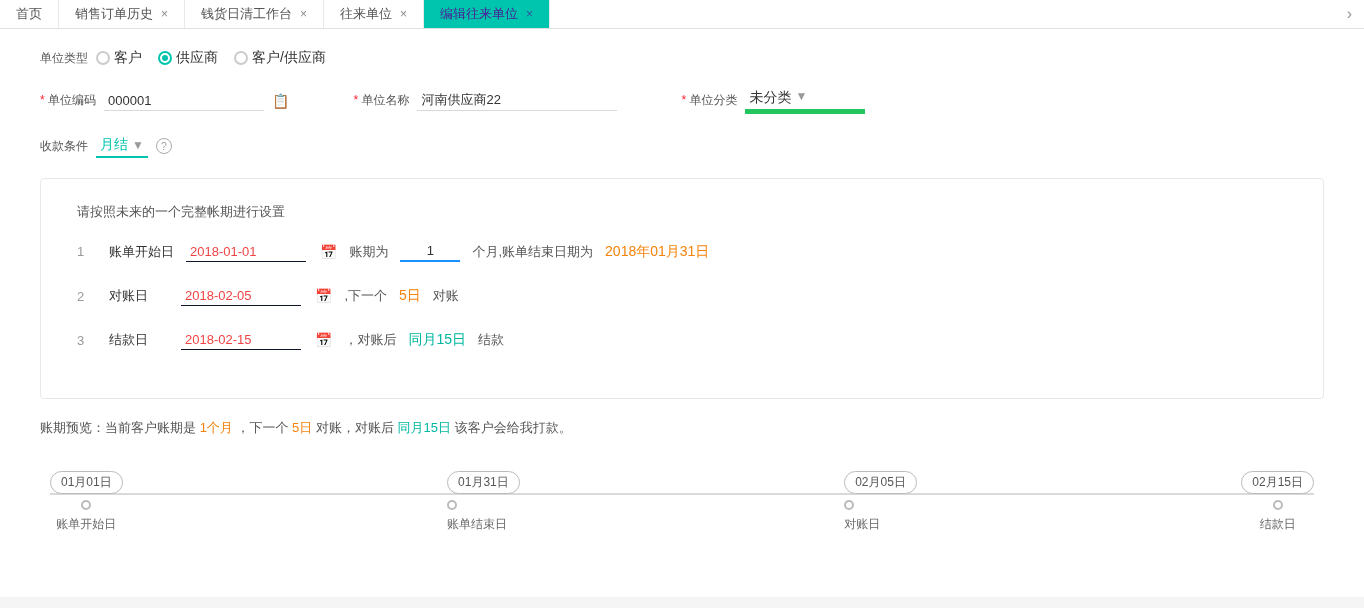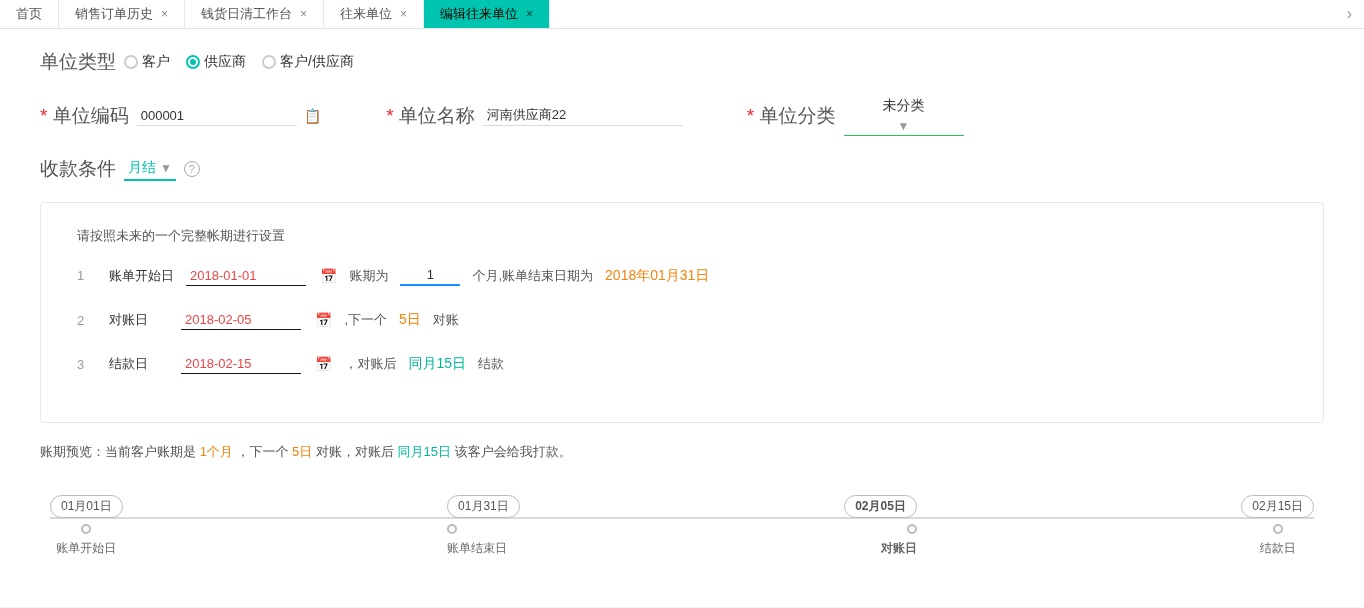--- a/index.html
+++ b/index.html
@@ -21,21 +21,21 @@
       height: 100%;
       cursor: pointer;
       font-size: 13px;
       color: #555;
       border-right: 1px solid #e8e8e8;
       white-space: nowrap;
       gap: 6px;
     }
     .tab-item.active {
       background: #00c5ae;
-      color: #000000;
+      color: #4c1d95;
     }
     .tab-close {
       font-size: 12px;
       opacity: 0.7;
       cursor: pointer;
       margin-left: 2px;
     }
     .tab-more {
       margin-left: auto;
       padding: 0 12px;
@@ -60,21 +60,21 @@
     }
 
     .field-group {
       display: flex;
       align-items: center;
       gap: 8px;
     }
 
     .field-label {
       color: #555;
-      font-size: 19px;
+      font-size: 12px;
       white-space: nowrap;
     }
     .field-label.required::before {
       content: '* ';
       color: #f5222d;
     }
 
     .radio-group {
       display: flex;
       gap: 16px;
@@ -123,27 +123,25 @@
     }
 
     .copy-icon {
       color: #999;
       cursor: pointer;
       font-size: 14px;
     }
 
     .select-field {
       display: flex;
-      align-items: center;
       gap: 4px;
-      border-bottom: 1px solid #22c55e;
+      border-bottom: 5px solid #22c55e;
       padding: 2px 4px;
       cursor: pointer;
       min-width: 120px;
-      flex-direction: column;
     }
 
     .dropdown-arrow {
       color: #999;
       font-size: 12px;
     }
 
     .condition-select {
       display: flex;
       align-items: center;
@@ -415,21 +413,21 @@
           <div class="tl-dot"></div>
           <div class="tl-label">账单开始日</div>
         </div>
 
         <div class="tl-node" style="align-items:flex-start;">
           <div class="tl-badge">01月31日</div>
           <div class="tl-dot"></div>
           <div class="tl-label">账单结束日</div>
         </div>
 
-        <div class="tl-node" style="align-items:flex-end;font-weight:bold;">
+        <div class="tl-node" style="align-items:flex-start;">
           <div class="tl-badge">02月05日</div>
           <div class="tl-dot"></div>
           <div class="tl-label">对账日</div>
         </div>
 
         <div class="tl-node" style="align-items:center;">
           <div class="tl-badge">02月15日</div>
           <div class="tl-dot"></div>
           <div class="tl-label">结款日</div>
         </div>

